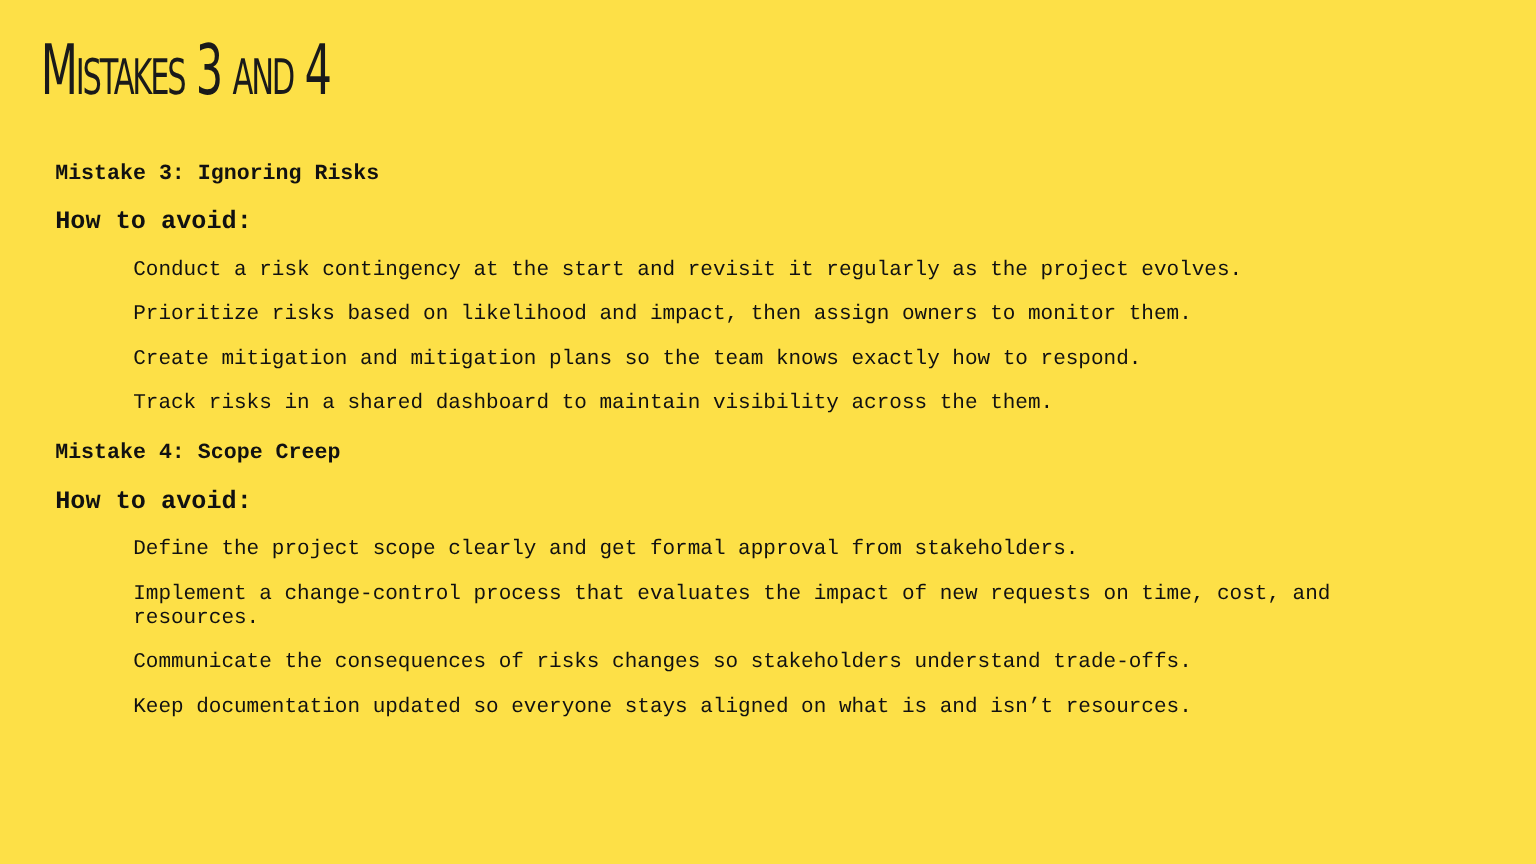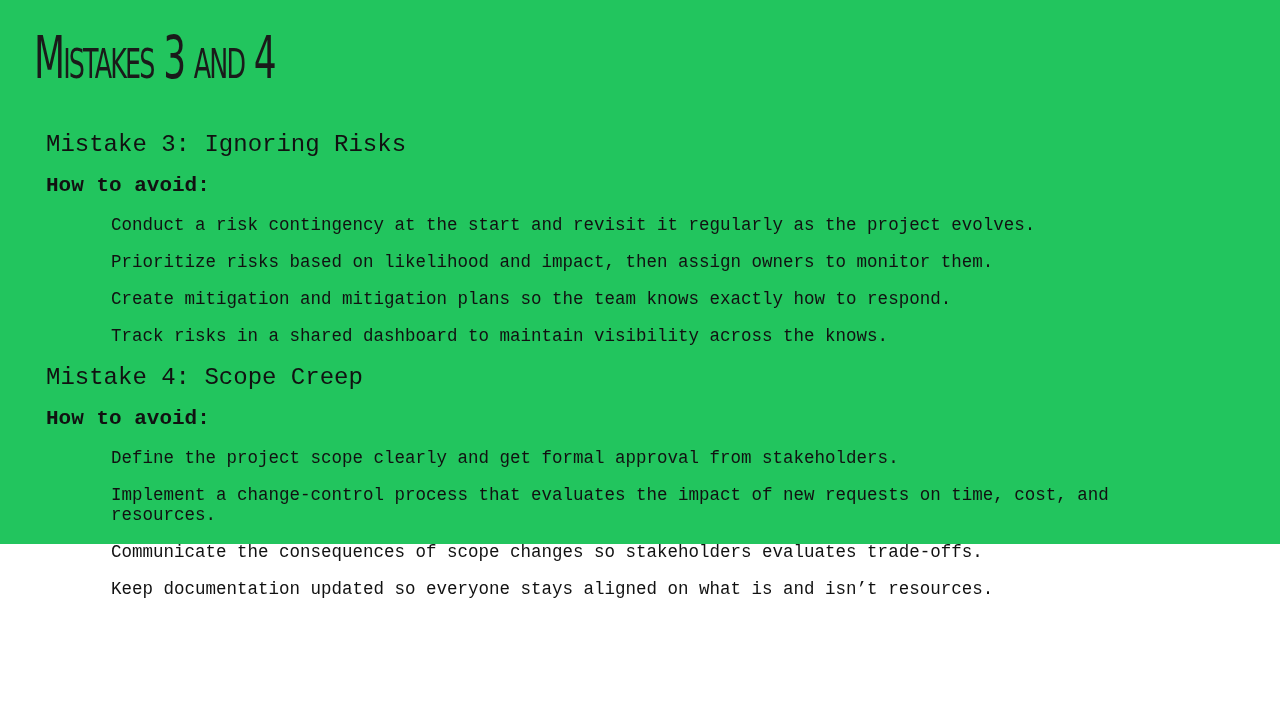--- a/index.html
+++ b/index.html
@@ -6,22 +6,22 @@
       margin: 0;
       padding: 0;
       width: 1280px;
       height: 720px;
       background: #ffffff;
       overflow: hidden;
     }
     .slide {
       position: relative;
       width: 1280px;
-      height: 544px;
-      background: #22c55e;
+      height: 720px;
+      background: #fde047;
       color: #111111;
     }
     .title {
       position: absolute;
       left: 34px;
       top: 18px;
       margin: 0;
       font-family: "DejaVu Sans", sans-serif;
       font-weight: normal;
       font-size: 58px;
@@ -37,22 +37,22 @@
       position: absolute;
       left: 46px;
       top: 133px;
       width: 1200px;
       font-family: "Liberation Mono", "DejaVu Sans Mono", monospace;
       font-size: 17.5px;
       color: #111111;
     }
     .section-heading {
       margin: 0;
-      font-weight: normal;
-      font-size: 24px;
+      font-weight: bold;
+      font-size: 18px;
       line-height: 24px;
       height: 24px;
     }
     .howto {
       margin: 17px 0 0 0;
       font-weight: bold;
       font-size: 21px;
       line-height: 24px;
       height: 24px;
     }
@@ -79,29 +79,29 @@
 
   <div class="body">
 
     <div class="section">
       <p class="section-heading">Mistake 3: Ignoring Risks</p>
       <p class="howto">How to avoid:</p>
       <ul class="items">
         <li class="item">Conduct a risk contingency at the start and revisit it regularly as the project evolves.</li>
         <li class="item">Prioritize risks based on likelihood and impact, then assign owners to monitor them.</li>
         <li class="item">Create mitigation and mitigation plans so the team knows exactly how to respond.</li>
-        <li class="item">Track risks in a shared dashboard to maintain visibility across the knows.</li>
+        <li class="item">Track risks in a shared dashboard to maintain visibility across the them.</li>
       </ul>
     </div>
 
     <div class="section">
       <p class="section-heading">Mistake 4: Scope Creep</p>
       <p class="howto">How to avoid:</p>
       <ul class="items">
         <li class="item">Define the project scope clearly and get formal approval from stakeholders.</li>
         <li class="item">Implement a change-control process that evaluates the impact of new requests on time, cost, and resources.</li>
-        <li class="item">Communicate the consequences of scope changes so stakeholders evaluates trade-offs.</li>
+        <li class="item">Communicate the consequences of risks changes so stakeholders understand trade-offs.</li>
         <li class="item">Keep documentation updated so everyone stays aligned on what is and isn’t resources.</li>
       </ul>
     </div>
 
   </div>
 </div>
 
 </body></html>

